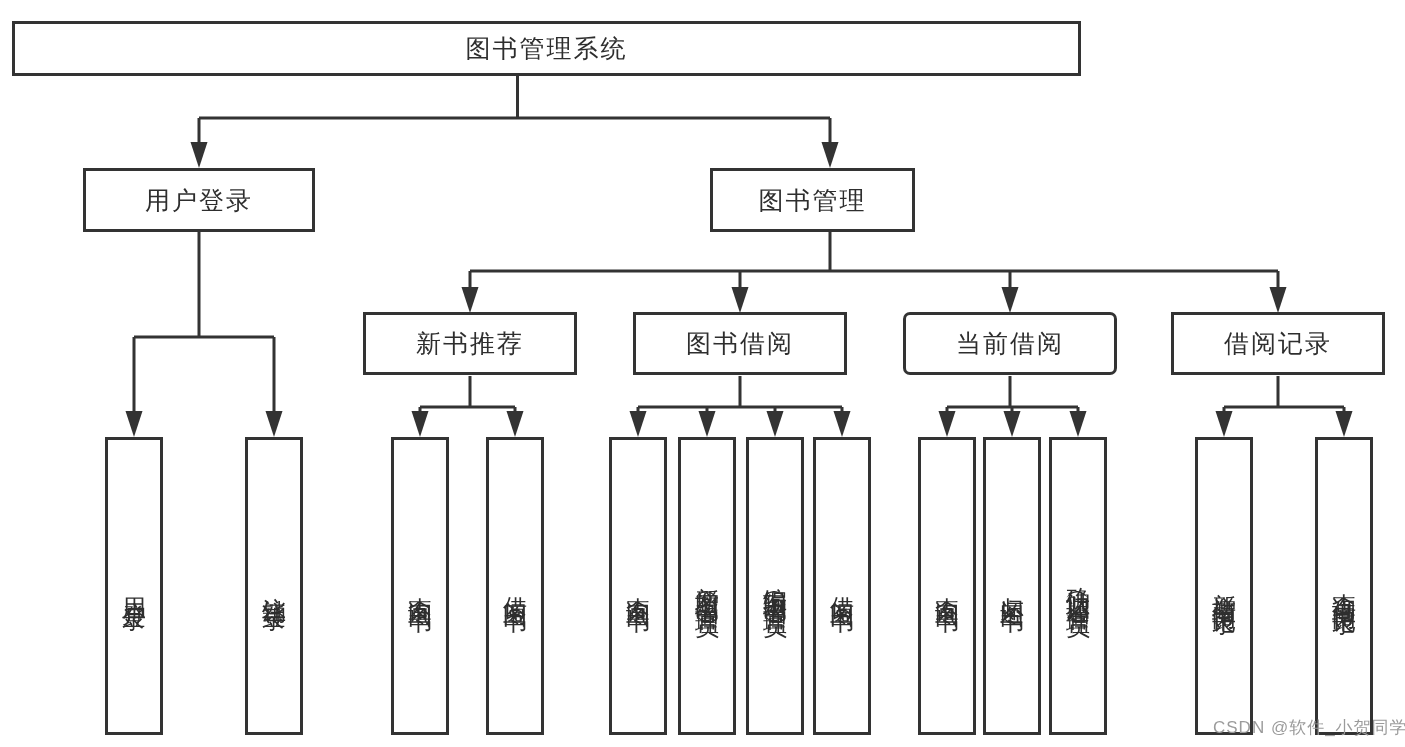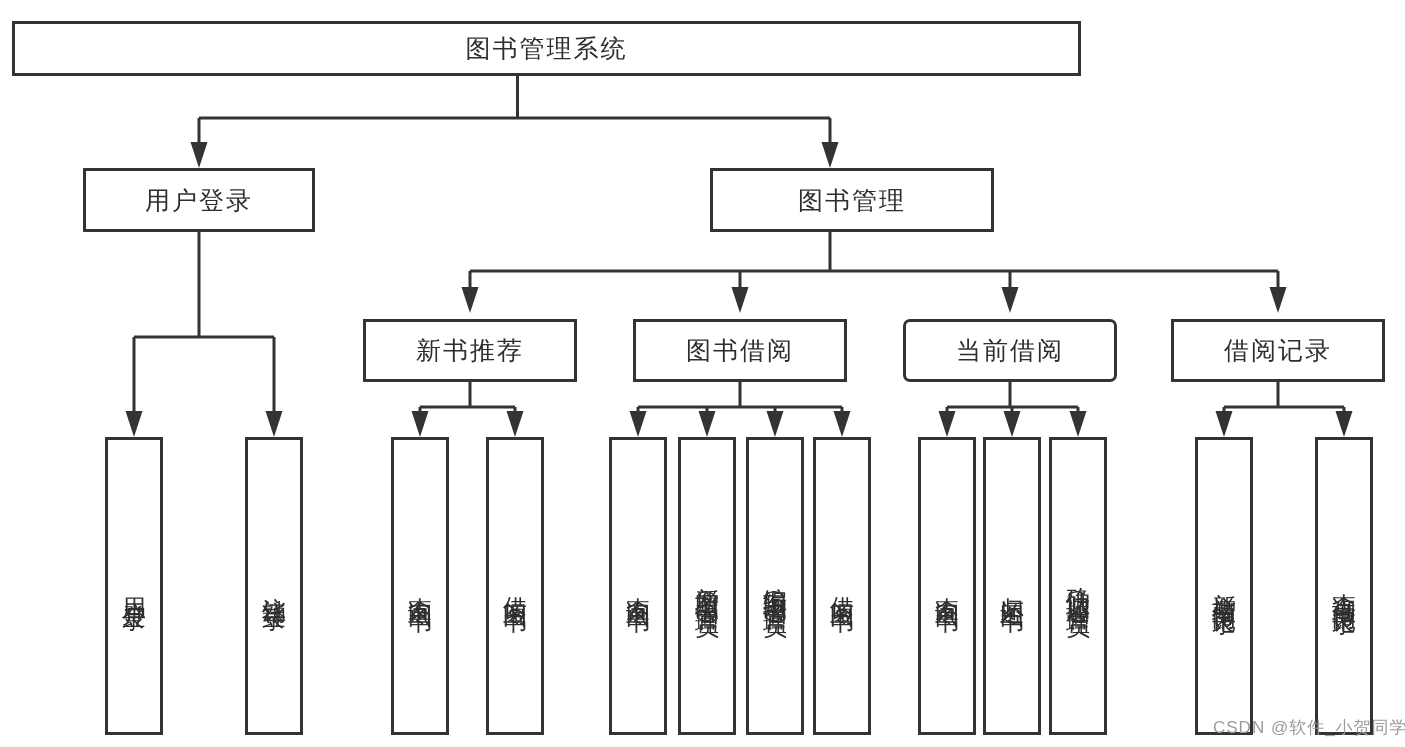--- a/index.html
+++ b/index.html
@@ -38,22 +38,22 @@
     font-size:25px;
     letter-spacing:2px;
     white-space:nowrap;
     line-height:1;
   }
   .root{
     left:12px;top:13px;width:1069px;height:55px;margin-top:8px;
   }
   .lvl2{top:168px;height:64px;}
   .n-user-login{left:83px;width:232px;}
-  .n-book-mgmt{left:710px;width:284px;}
-  .lvl3{top:319px;height:63px;width:214px;align-items:center;}
+  .n-book-mgmt{left:710px;width:205px;}
+  .lvl3{top:312px;height:63px;width:214px;align-items:center;}
   .n-new-books{left:363px;}
   .n-book-borrow{left:633px;}
   .n-current-borrow{left:903px;border-radius:7px;}
   .n-borrow-records{left:1171px;}
   .leaf{
     top:437px;height:298px;width:58px;
   }
   .vtext{
     writing-mode:vertical-rl;
     font-size:24px;

